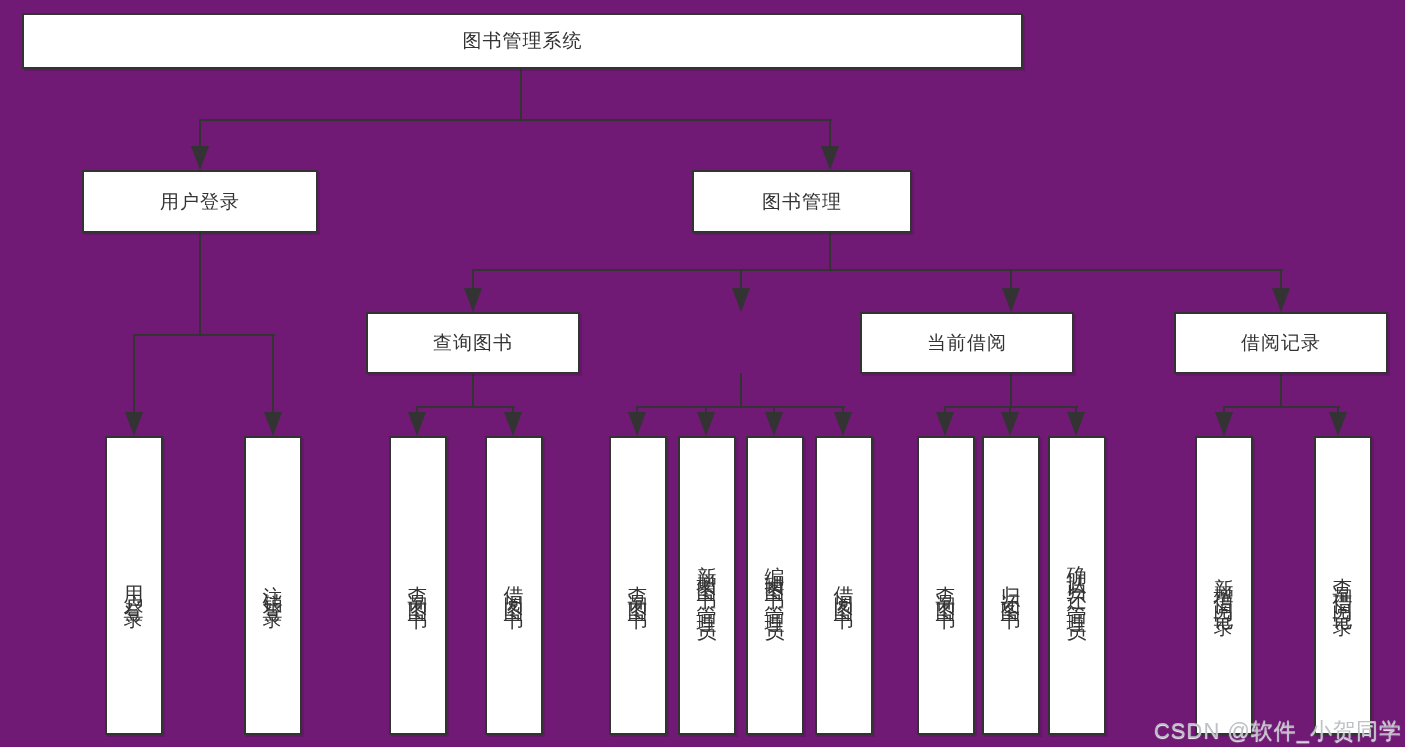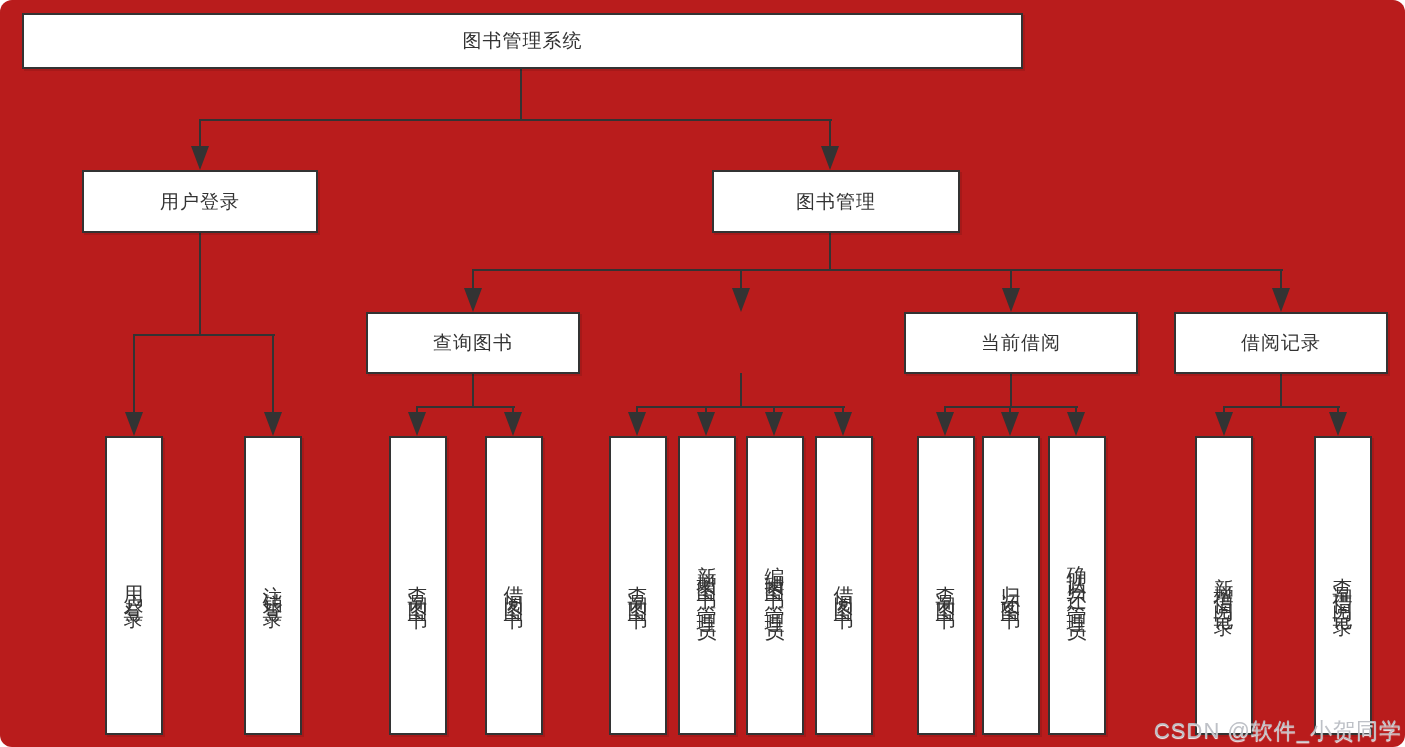--- a/index.html
+++ b/index.html
@@ -1,18 +1,18 @@
 <!DOCTYPE html>
 <html><head>
 <meta charset="utf-8">
 <style>
   html,body{margin:0;padding:0;background:#ffffff;}
   .canvas{
-    position:relative;width:1405px;height:747px;background:#b91c1c;
-    font-family:"Liberation Sans","DejaVu Sans",sans-serif;overflow:hidden;border-radius:12px;
+    position:relative;width:1405px;height:747px;background:#701a75;
+    font-family:"Liberation Sans","DejaVu Sans",sans-serif;overflow:hidden;
   }
   .ln{position:absolute;background:#333333;}
   .arrow{
     position:absolute;width:0;height:0;
     border-left:9px solid transparent;border-right:9px solid transparent;
     border-top:24px solid #333333;
   }
   .box{
     position:absolute;border:2px solid #333333;background:#ffffff;
     box-sizing:border-box;display:flex;align-items:center;justify-content:center;
@@ -93,28 +93,28 @@
   <div class="arrow" style="left:1215px;top:412px"></div>
   <div class="arrow" style="left:1329px;top:412px"></div>
 
   <div class="box hbox" style="left:22px;top:13px;width:1001px;height:56px">
     <span class="lbl">图书管理系统</span>
   </div>
 
   <div class="box hbox" style="left:82px;top:170px;width:236px;height:63px">
     <span class="lbl">用户登录</span>
   </div>
-  <div class="box hbox" style="left:712px;top:170px;width:248px;height:63px">
+  <div class="box hbox" style="left:692px;top:170px;width:220px;height:63px">
     <span class="lbl">图书管理</span>
   </div>
 
   <div class="box hbox" style="left:366px;top:312px;width:214px;height:62px">
     <span class="lbl">查询图书</span>
   </div>
-  <div class="box hbox" style="left:904px;top:312px;width:234px;height:62px">
+  <div class="box hbox" style="left:860px;top:312px;width:214px;height:62px">
     <span class="lbl">当前借阅</span>
   </div>
   <div class="box hbox" style="left:1174px;top:312px;width:214px;height:62px">
     <span class="lbl">借阅记录</span>
   </div>
 
   <div class="box vbox" style="left:105px;top:436px;width:58px;height:299px">
     <span class="lbl">用户登录</span>
   </div>
   <div class="box vbox" style="left:244px;top:436px;width:58px;height:299px">

